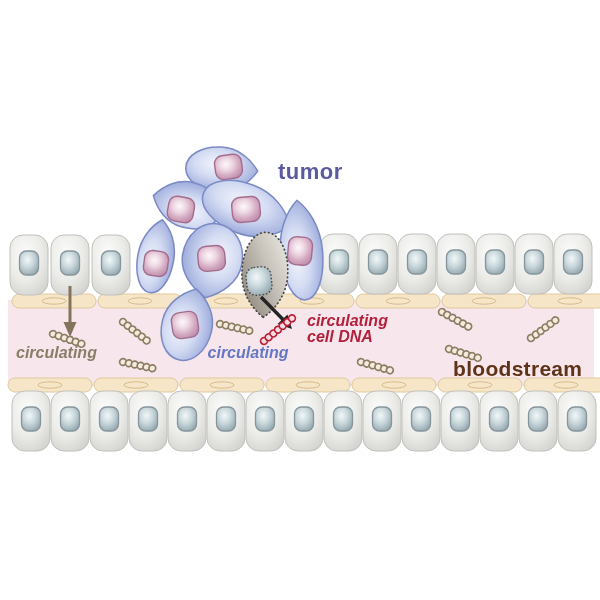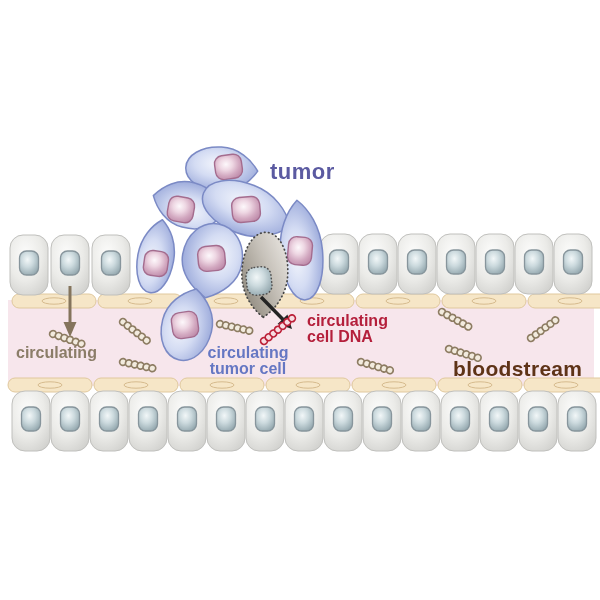--- a/index.html
+++ b/index.html
@@ -2,22 +2,22 @@
 <html><head>
 <meta charset="utf-8">
 <style>
   html,body{margin:0;padding:0;background:#ffffff;}
   .stage{
     position:relative;width:600px;height:600px;background:#ffffff;overflow:hidden;
     font-family:"Liberation Sans","DejaVu Sans",sans-serif;
   }
   .stage svg{position:absolute;left:0;top:0;}
   .label{position:absolute;font-weight:bold;white-space:nowrap;}
-  .label span{display:block;}
-  .lbl-tumor{left:270px;top:159px;font-size:22px;color:#5b5aa1;letter-spacing:.5px;}
+  .label span{display:block;font-style:italic;}
+  .lbl-tumor{left:278px;top:159px;font-size:22px;color:#5b5aa1;letter-spacing:.5px;}
   .lbl-ctc{left:198px;top:345px;width:100px;font-size:16px;line-height:16px;color:#6577c3;text-align:center;}
   .lbl-ctdna{left:307px;top:313px;font-size:16px;line-height:16px;color:#b41f3b;text-align:left;}
   .lbl-cndna{left:16px;top:345px;font-size:16px;line-height:16px;color:#8b7d68;text-align:left;}
   .lbl-blood{left:453px;top:357px;font-size:21px;color:#5e3317;letter-spacing:.3px;}
 </style>
 </head>
 <body>
 
 <div class="stage">
 
@@ -201,21 +201,20 @@
 
 <div class="label lbl-tumor">tumor</div>
 
 <div class="label lbl-ctdna">
   <span>circulating</span>
   <span>cell DNA</span>
 </div>
 
 <div class="label lbl-ctc">
   <span>circulating</span>
-  <span>tumor cell</span>
 </div>
 
 <div class="label lbl-cndna">
   <span>circulating</span>
 </div>
 
 <div class="label lbl-blood">bloodstream</div>
 
 </div>
 

